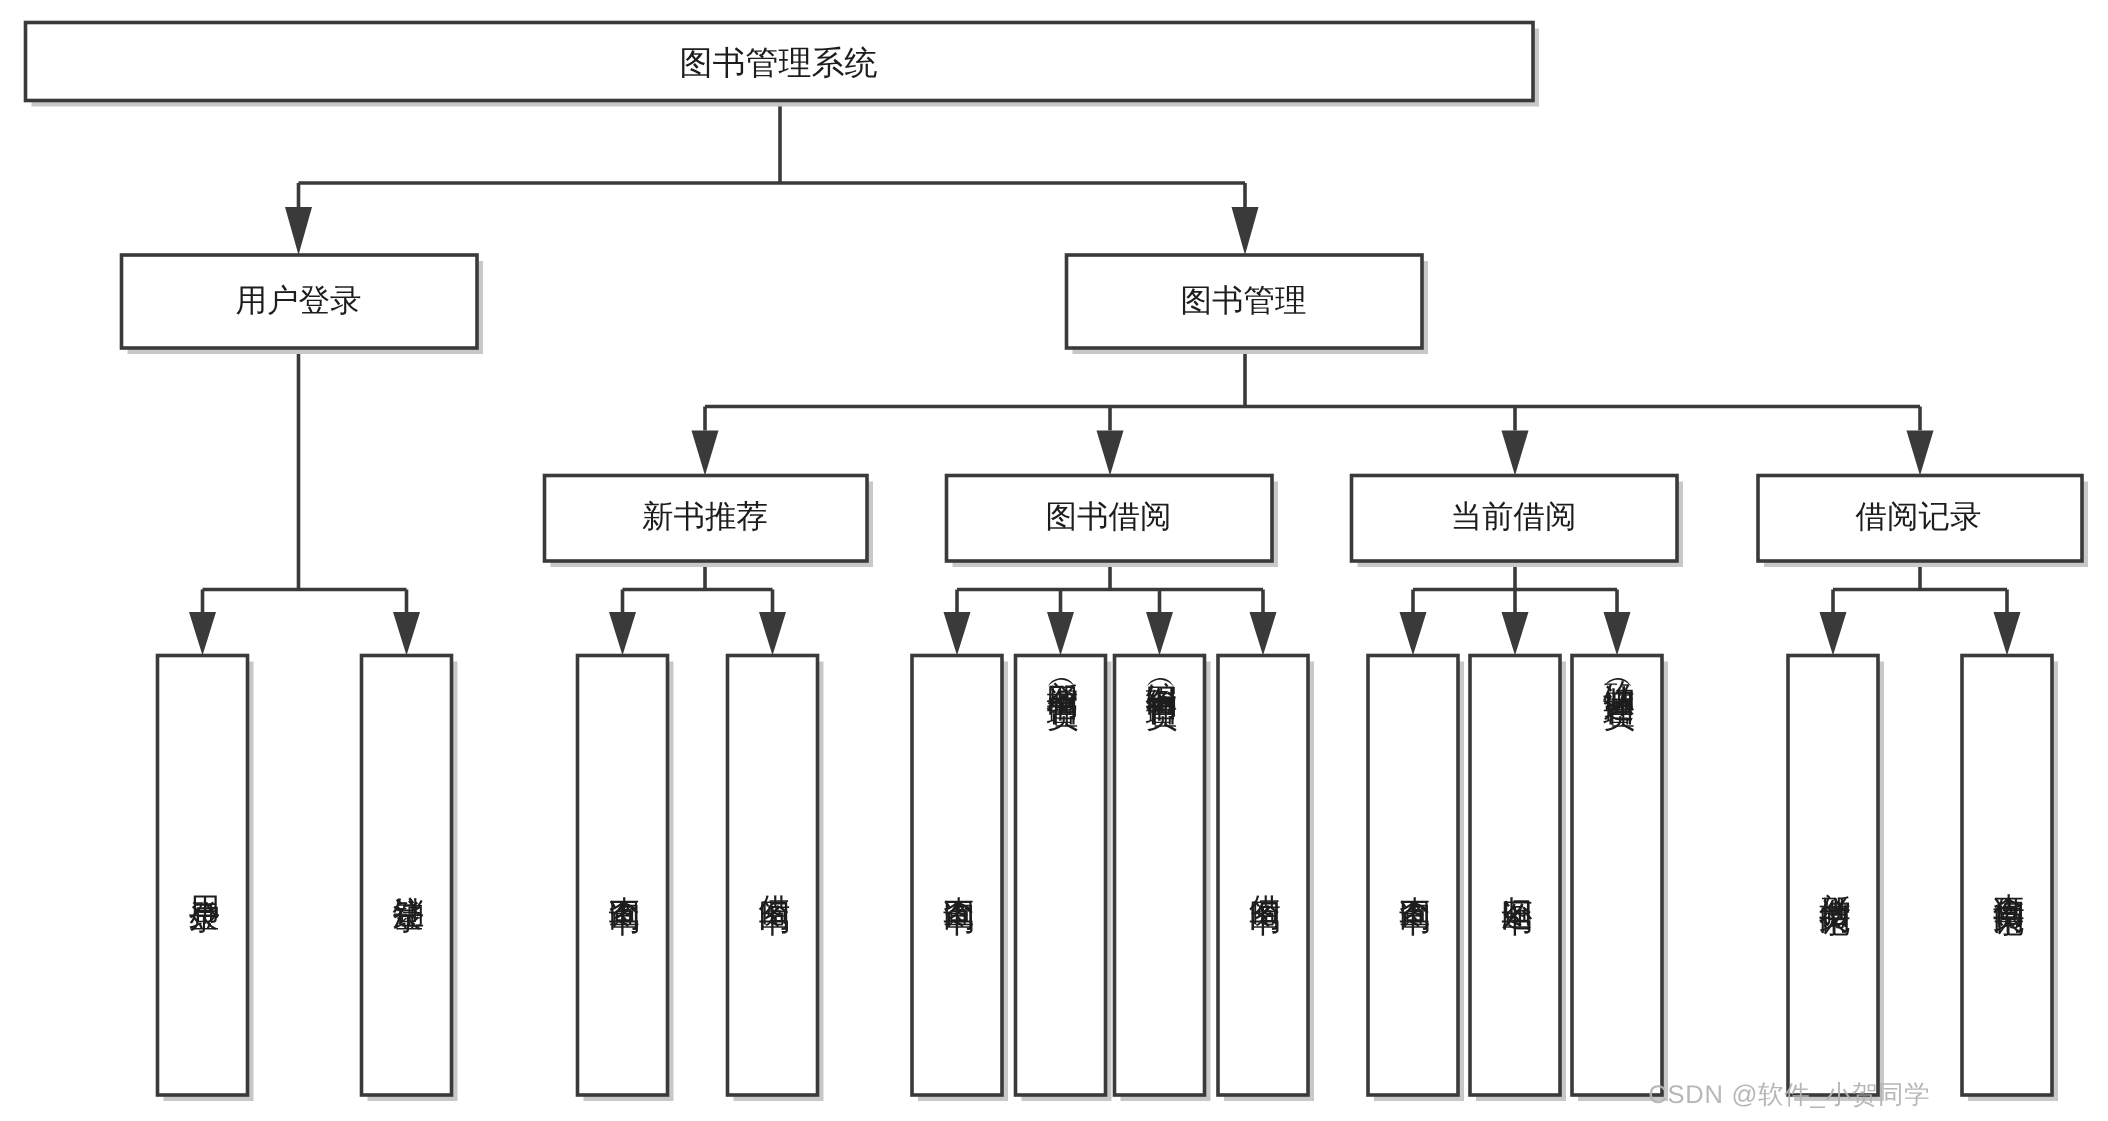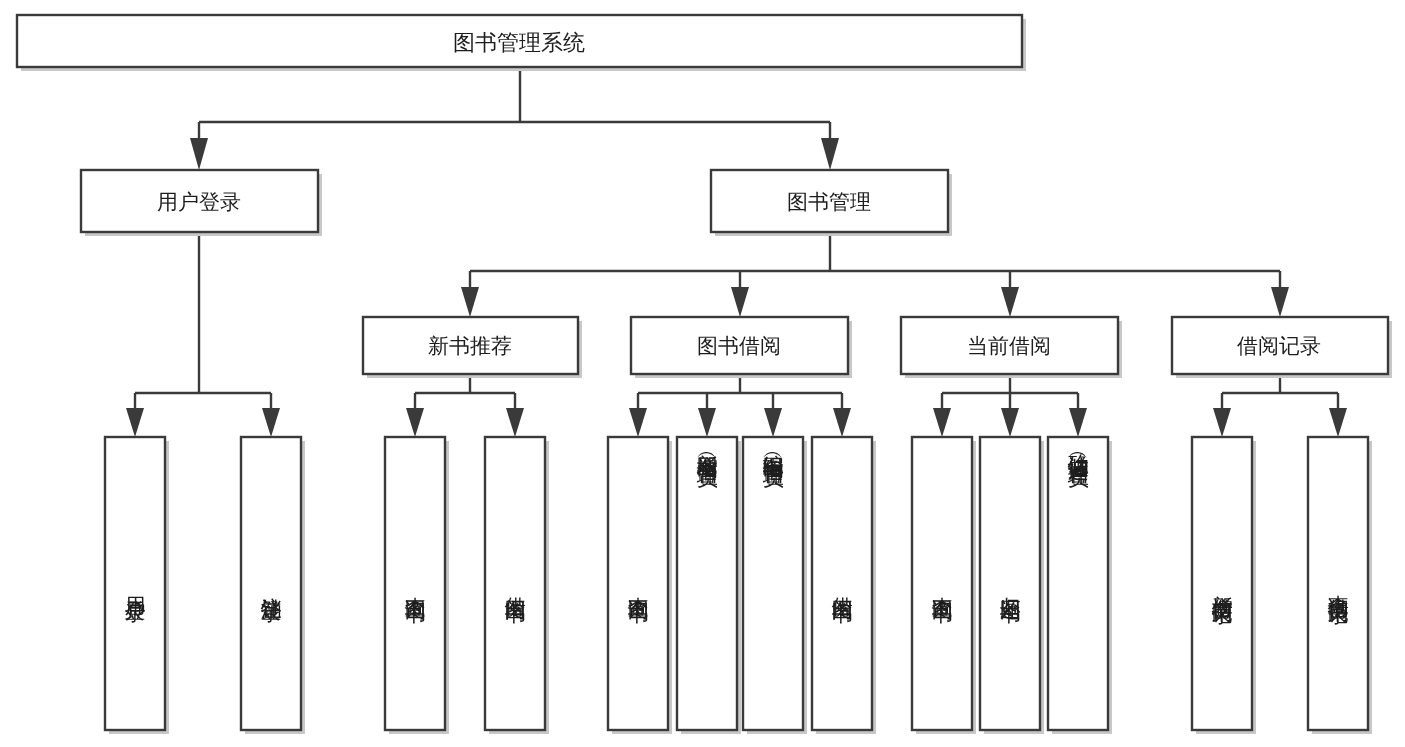--- a/index.html
+++ b/index.html
@@ -304,14 +304,15 @@
     <span class="vlabel">确认归还（管理员）</span>
   </div>
 
   <div class="vlabel-wrap" style="left:1192px; top:437px; width:60px; height:293px;">
     <span class="vlabel">新增借阅记录</span>
   </div>
   <div class="vlabel-wrap" style="left:1308px; top:437px; width:60px; height:293px;">
     <span class="vlabel">查询借阅记录</span>
   </div>
 
+  <div id="watermark">CSDN @软件_小贺同学</div>
 
 </div>
 
 </body></html>

